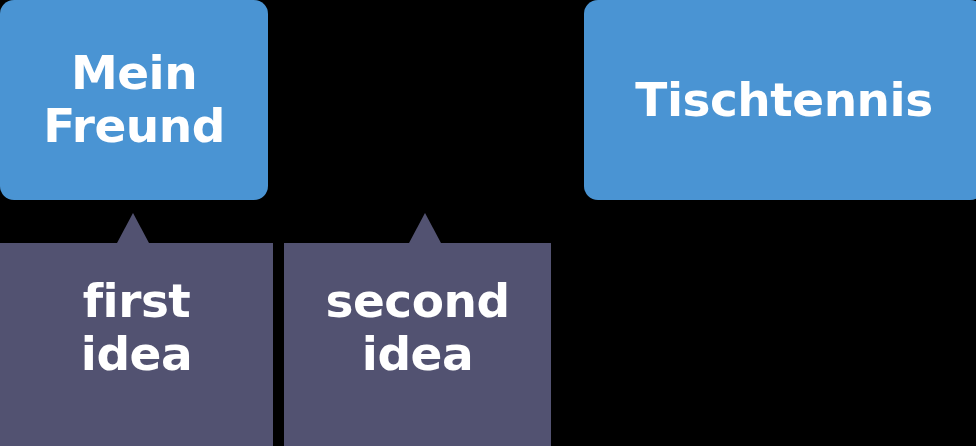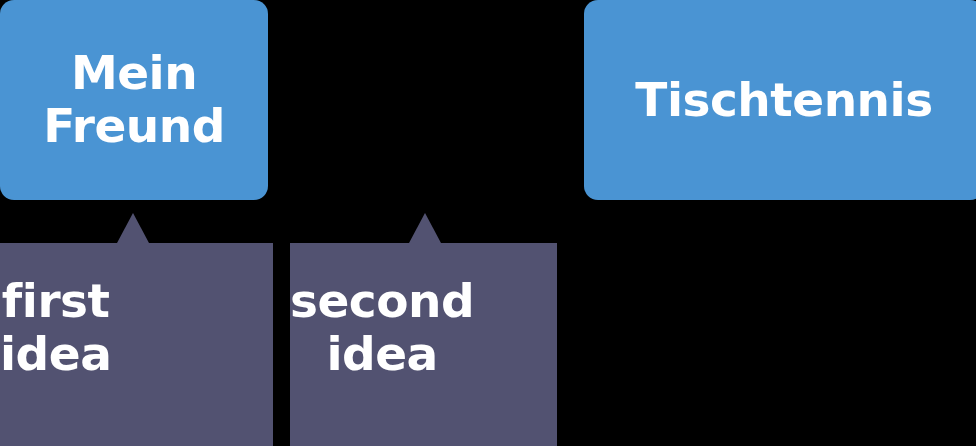--- a/index.html
+++ b/index.html
@@ -50,20 +50,21 @@
   #chip-2 { left: 576px; width: 400px; background: #4a94d3; margin-left: 8px; }
 
   
   .callout {
     position: absolute;
     top: 243px;
     height: 203px;
     background: #525271;
     display: flex;
     align-items: flex-start;
+    justify-content: center;
     box-sizing: border-box;
   }
   .callout-label {
     color: #ffffff;
     font-weight: 700;
     font-size: 47px;
     line-height: 1.12;
     text-align: center;
     letter-spacing: -0.5px;
     white-space: pre-line;
@@ -75,21 +76,21 @@
     position: absolute;
     top: 213px;
     width: 0;
     height: 0;
     border-left: 16px solid transparent;
     border-right: 16px solid transparent;
     border-bottom: 30px solid #525271;
   }
 
   #callout-0 { left: 0px;   width: 273px; }
-  #callout-1 { left: 290px; width: 267px; }
+  #callout-1 { left: 284px; width: 267px; }
 
   #pointer-0 { left: 117px; }
   #pointer-1 { left: 409px; }
 </style>
 </head>
 <body>
 
 <div id="stage">
 
   <div class="token-chip" id="chip-0">

